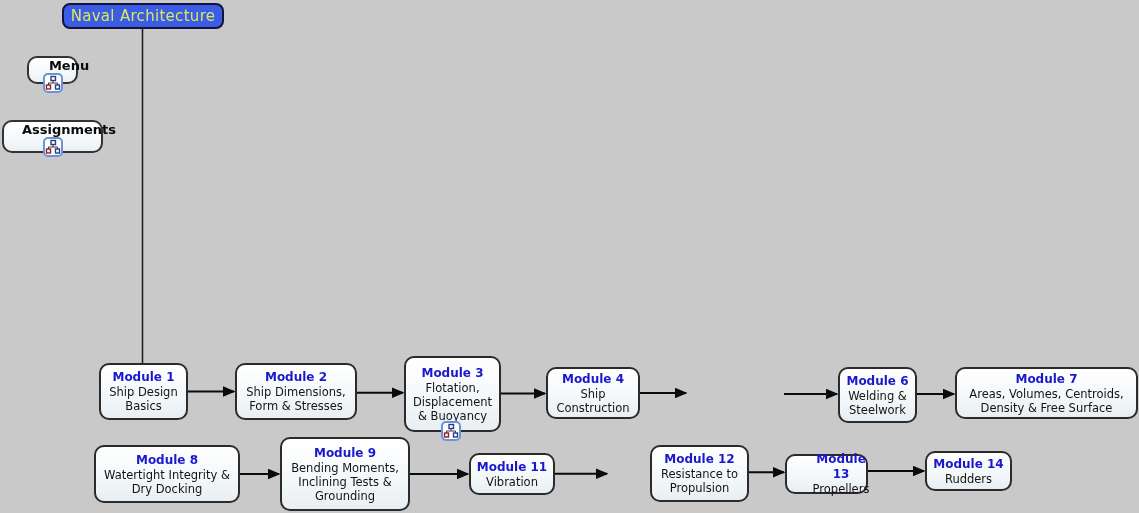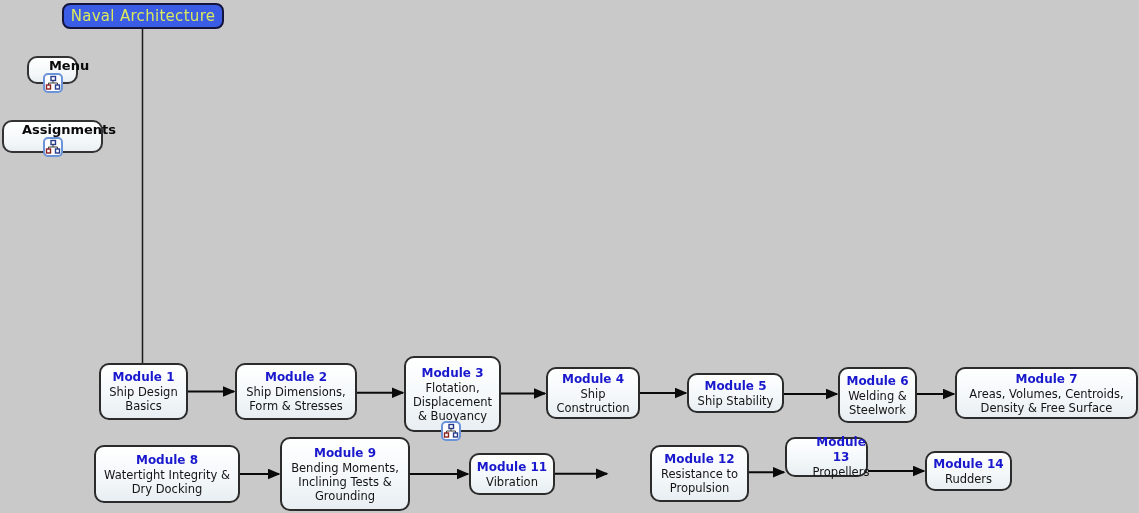--- a/index.html
+++ b/index.html
@@ -107,24 +107,20 @@
       <div class="module-subtitle">Ship Dimensions, Form &amp; Stresses</div>
     </div>
     <div class="module-box" style="left: 404px; top: 356px; width: 97px; height: 76px;">
       <div class="module-title">Module 3</div>
       <div class="module-subtitle">Flotation, Displacement &amp; Buoyancy</div>
     </div>
     <div class="module-box" style="left: 546px; top: 367px; width: 94px; height: 52px;">
       <div class="module-title">Module 4</div>
       <div class="module-subtitle">Ship Construction</div>
     </div>
-    <div class="module-box" style="left: 687px; top: 373px; width: 97px; height: 40px;">
-      <div class="module-title">Module 5</div>
-      <div class="module-subtitle">Ship Stability</div>
-    </div>
     <div class="module-box" style="left: 838px; top: 367px; width: 79px; height: 56px;">
       <div class="module-title">Module 6</div>
       <div class="module-subtitle">Welding &amp; Steelwork</div>
     </div>
     <div class="module-box" style="left: 955px; top: 367px; width: 183px; height: 52px;">
       <div class="module-title">Module 7</div>
       <div class="module-subtitle">Areas, Volumes, Centroids, Density &amp; Free Surface</div>
     </div>
     <div class="module-box" style="left: 94px; top: 445px; width: 146px; height: 58px; text-align: center;">
       <div class="module-title">Module 8</div>
@@ -135,21 +131,21 @@
       <div class="module-subtitle">Bending Moments, Inclining Tests &amp; Grounding</div>
     </div>
     <div class="module-box" style="left: 469px; top: 453px; width: 86px; height: 42px;">
       <div class="module-title">Module 11</div>
       <div class="module-subtitle">Vibration</div>
     </div>
     <div class="module-box" style="left: 608px; top: 445px; width: 99px; height: 57px; margin-left: 42px;">
       <div class="module-title">Module 12</div>
       <div class="module-subtitle">Resistance to Propulsion</div>
     </div>
-    <div class="module-box" style="left: 785px; top: 437px; width: 83px; height: 40px; padding-left: 31px;">
+    <div class="module-box" style="left: 785px; top: 454px; width: 83px; height: 40px; padding-left: 31px;">
       <div class="module-title">Module 13</div>
       <div class="module-subtitle">Propellers</div>
     </div>
     <div class="module-box" style="left: 925px; top: 451px; width: 87px; height: 40px;">
       <div class="module-title">Module 14</div>
       <div class="module-subtitle">Rudders</div>
     </div>
   </div>
 
 </body></html>

